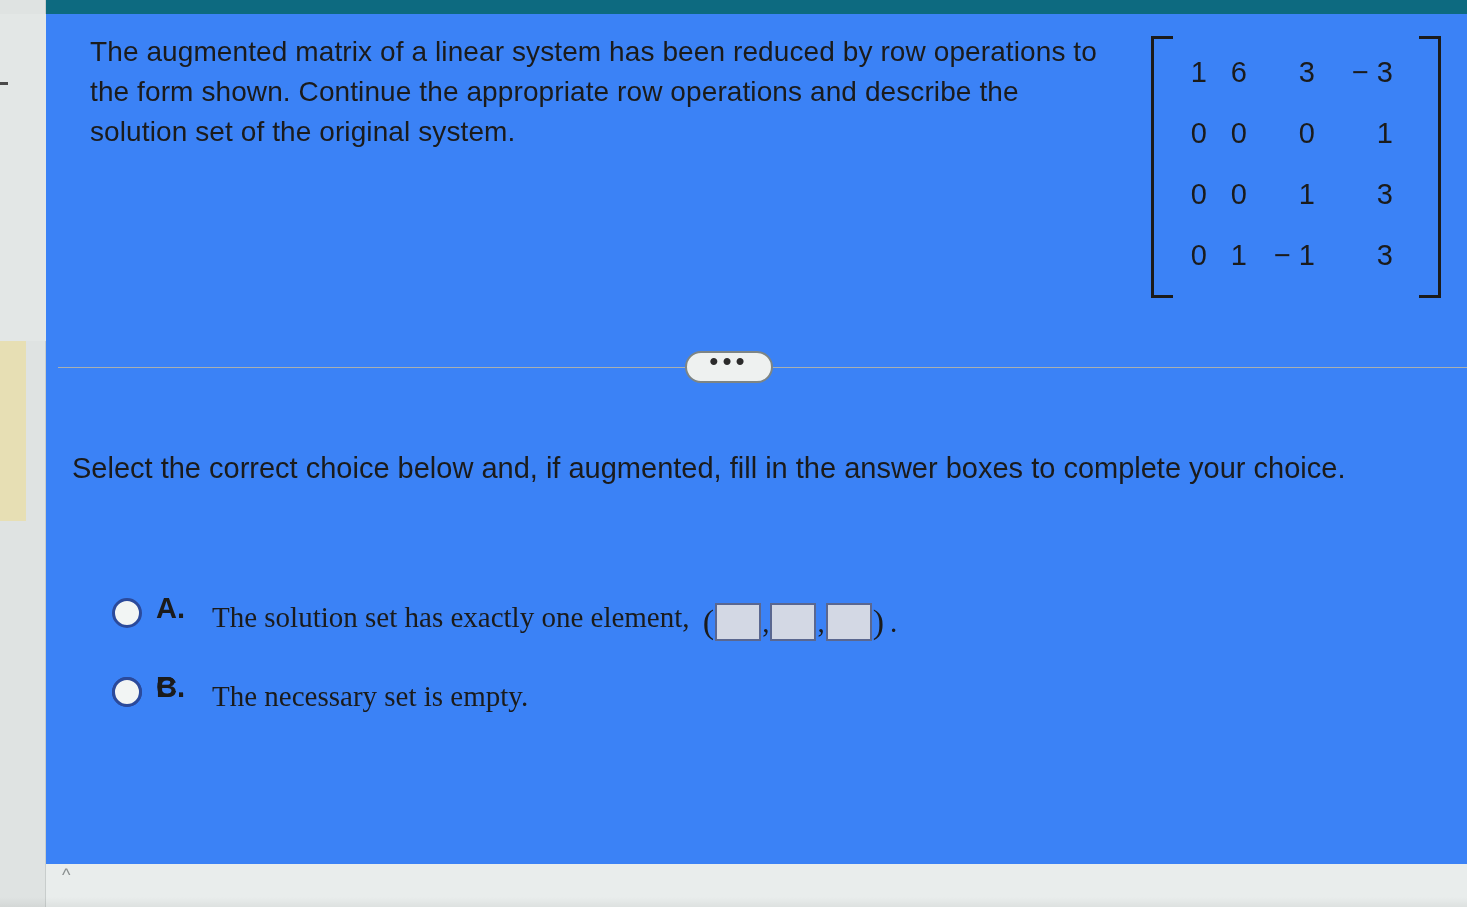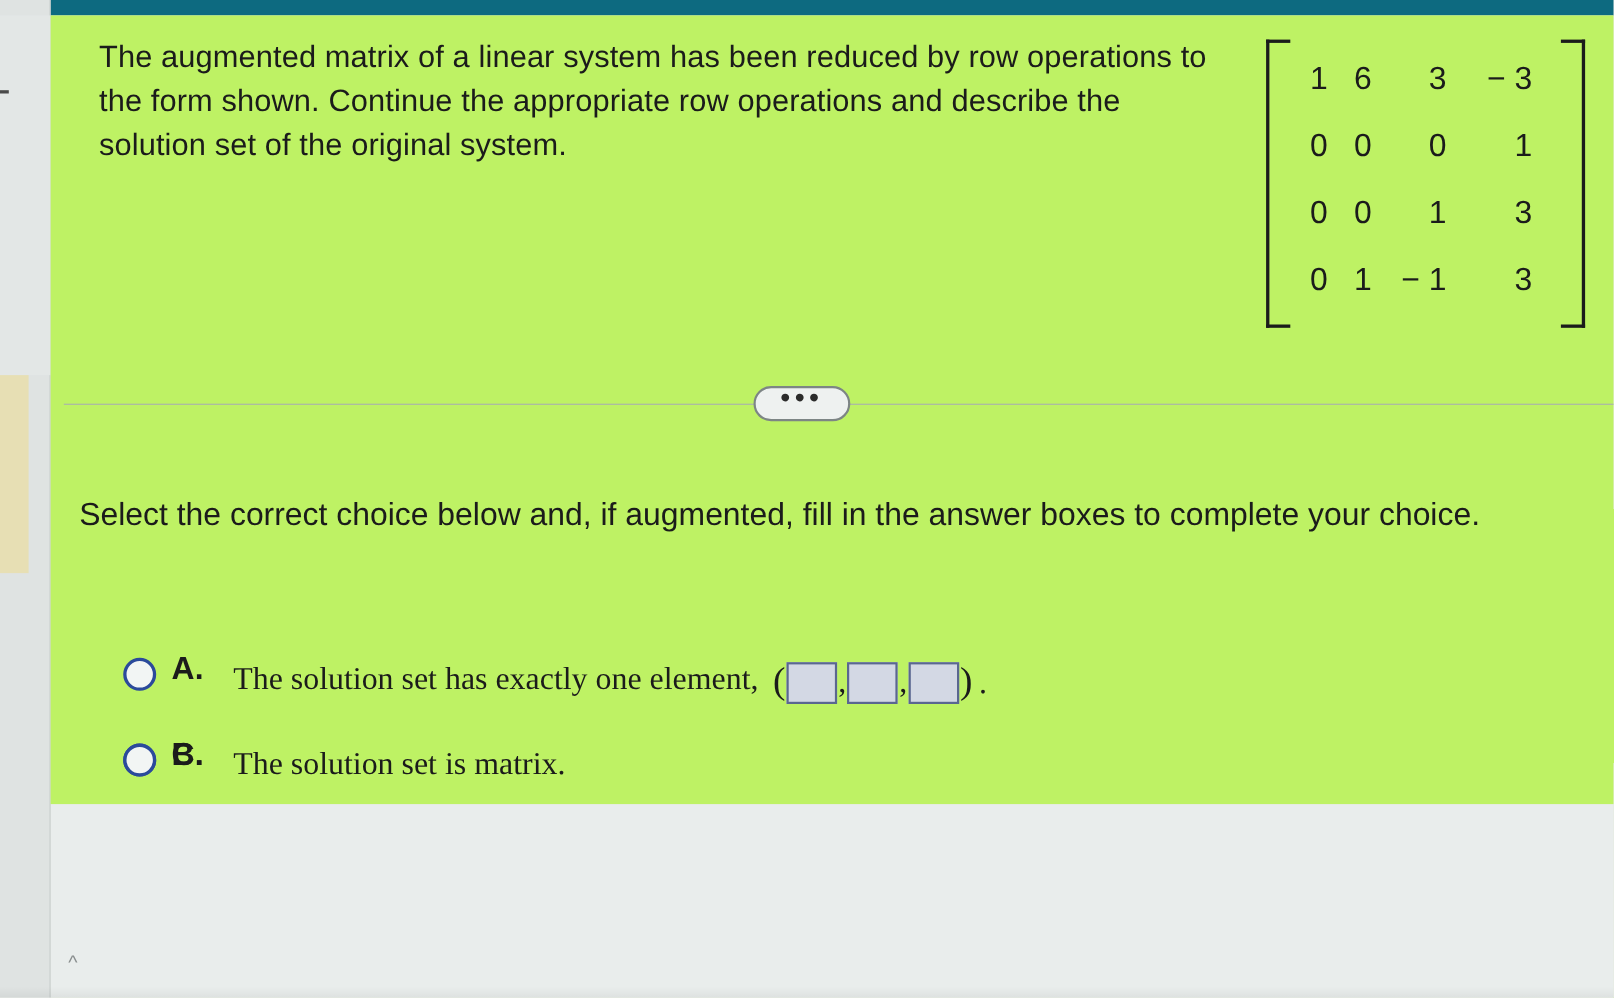--- a/index.html
+++ b/index.html
@@ -38,22 +38,22 @@
     width: 26px; height: 180px;
     background: #e7dfb4;
   }
   .left-tick {
     position: absolute; top: 82px; left: 0px;
     width: 8px; height: 3px;
     background: #4a4a4a;
   }
   .content {
     position: absolute; top: 14px; left: 46px;
-    width: 1421px; height: 717px;
-    background: #bef264;
+    width: 1421px; height: 850px;
+    background: #3b82f6;
   }
   
   .problem {
     position: absolute;
     top: 18px; left: 44px;
     width: 1010px;
     font-size: 28px;
     line-height: 40px;
     color: #1b1b1b;
     letter-spacing: 0.1px;
@@ -271,21 +271,21 @@
 
       <div class="choice" style="margin-top: 24px;">
         <span class="radio"></span>
         <span class="choice-letter">B.</span>
       </div>
 
       <div class="choice" style="margin-top: 22px;">
         <span class="radio"></span>
         <span class="choice-letter">C.</span>
         <div class="choice-body">
-          <span>The solution set is matrix.</span>
+          <span>The necessary set is empty.</span>
         </div>
       </div>
 
     </div>
 
   </div>
 
   <div class="cursor-mark">^</div>
   <div class="bottom-shadow"></div>
 </div>

